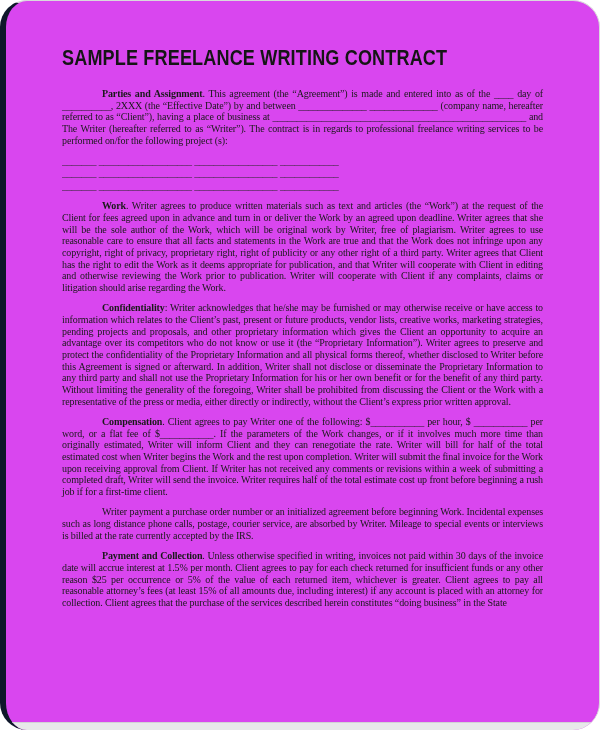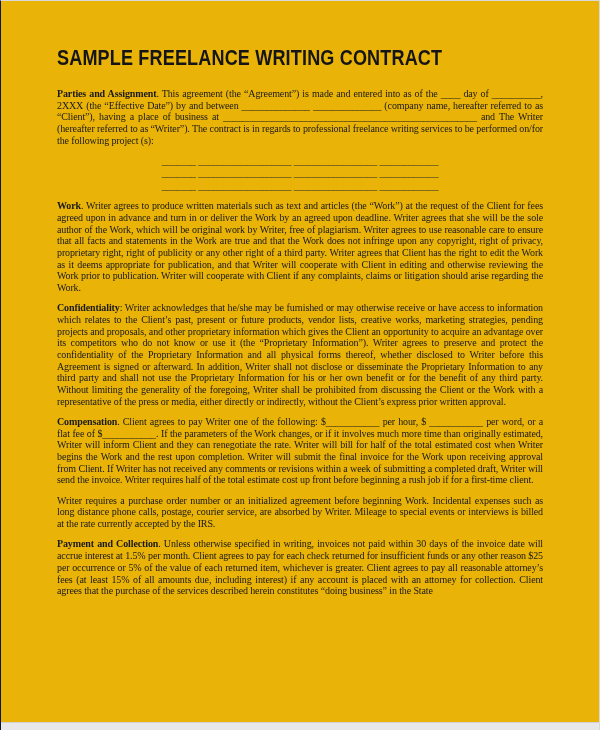--- a/index.html
+++ b/index.html
@@ -3,26 +3,27 @@
 <meta charset="utf-8">
 <style>
   html, body { margin: 0; padding: 0; background: #ffffff; }
   body { width: 600px; height: 730px; overflow: hidden; }
 
   .page {
     position: relative;
     width: 600px;
     height: 730px;
     box-sizing: border-box;
-    background: #eab308;
+    background: #d946ef;
     border-top: 1px solid #d9d9db;
-    border-left: 1px solid #0f172a;
+    border-left: 6px solid #0f172a;
     border-right: 1px solid #d9d9db;
     overflow: hidden;
     font-family: "Liberation Serif", serif;
+    border-radius: 27px;
   }
 
   .content {
     padding: 45px 56px 0 56px; 
     color: #191919;
   }
 
   h1.doc-title {
     margin: 0 0 19px 0;
     font-family: "Liberation Sans", sans-serif;
@@ -38,23 +39,23 @@
 
   p.para {
     margin: 0 0 8.7px 0;
     font-family: "Liberation Serif", serif;
     font-size: 10px;
     line-height: 11.67px;
     letter-spacing: -0.12px;
     text-align: justify;
     color: #191919;
   }
-  p.para b { font-weight: bold; }
+  p.para b { font-weight: bold; margin-left: 40px; }
 
-  .blank-group { margin: 6px 0 8px 0; text-align: center; }
+  .blank-group { margin: 6px 0 8px 0; }
   .blank-line {
     font-family: "Liberation Serif", serif;
     font-size: 10px;
     line-height: 12.4px;
     letter-spacing: -0.1px;
     color: #2a2a2a;
     white-space: nowrap;
     overflow: hidden;
   }
 
@@ -82,21 +83,21 @@
       <div class="blank-line">_______ ___________________ _________________ ____________</div>
     </div>
 
 
     <p class="para"><b>Work</b><span>. Writer agrees to produce written materials such as text and articles (the “Work”) at the request of the Client for fees agreed upon in advance and turn in or deliver the Work by an agreed upon deadline. Writer agrees that she will be the sole author of the Work, which will be original work by Writer, free of plagiarism. Writer agrees to use reasonable care to ensure that all facts and statements in the Work are true and that the Work does not infringe upon any copyright, right of privacy, proprietary right, right of publicity or any other right of a third party. Writer agrees that Client has the right to edit the Work as it deems appropriate for publication, and that Writer will cooperate with Client in editing and otherwise reviewing the Work prior to publication. Writer will cooperate with Client if any complaints, claims or litigation should arise regarding the Work.</span></p>
 
     <p class="para"><b>Confidentiality</b><span>: Writer acknowledges that he/she may be furnished or may otherwise receive or have access to information which relates to the Client’s past, present or future products, vendor lists, creative works, marketing strategies, pending projects and proposals, and other proprietary information which gives the Client an opportunity to acquire an advantage over its competitors who do not know or use it (the “Proprietary Information”). Writer agrees to preserve and protect the confidentiality of the Proprietary Information and all physical forms thereof, whether disclosed to Writer before this Agreement is signed or afterward. In addition, Writer shall not disclose or disseminate the Proprietary Information to any third party and shall not use the Proprietary Information for his or her own benefit or for the benefit of any third party. Without limiting the generality of the foregoing, Writer shall be prohibited from discussing the Client or the Work with a representative of the press or media, either directly or indirectly, without the Client’s express prior written approval.</span></p>
 
     <p class="para"><b>Compensation</b><span>. Client agrees to pay Writer one of the following: $___________ per hour, $ ___________ per word, or a flat fee of $___________. If the parameters of the Work changes, or if it involves much more time than originally estimated, Writer will inform Client and they can renegotiate the rate. Writer will bill for half of the total estimated cost when Writer begins the Work and the rest upon completion. Writer will submit the final invoice for the Work upon receiving approval from Client. If Writer has not received any comments or revisions within a week of submitting a completed draft, Writer will send the invoice. Writer requires half of the total estimate cost up front before beginning a rush job if for a first-time client.</span></p>
 
-    <p class="para"><b></b><span>Writer requires a purchase order number or an initialized agreement before beginning Work. Incidental expenses such as long distance phone calls, postage, courier service, are absorbed by Writer. Mileage to special events or interviews is billed at the rate currently accepted by the IRS.</span></p>
+    <p class="para"><b></b><span>Writer payment a purchase order number or an initialized agreement before beginning Work. Incidental expenses such as long distance phone calls, postage, courier service, are absorbed by Writer. Mileage to special events or interviews is billed at the rate currently accepted by the IRS.</span></p>
 
 
     <p class="para"><b>Payment and Collection</b><span>. Unless otherwise specified in writing, invoices not paid within 30 days of the invoice date will accrue interest at 1.5% per month. Client agrees to pay for each check returned for insufficient funds or any other reason $25 per occurrence or 5% of the value of each returned item, whichever is greater. Client agrees to pay all reasonable attorney’s fees (at least 15% of all amounts due, including interest) if any account is placed with an attorney for collection. Client agrees that the purchase of the services described herein constitutes “doing business” in the State</span></p>
 
   </div>
 
   <div class="page-bottom-edge"></div>
 </div>
 
 </body></html>

